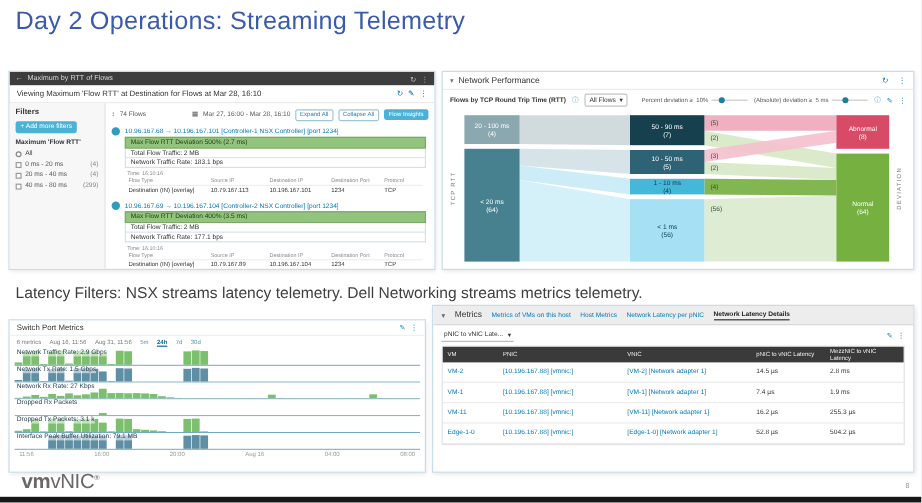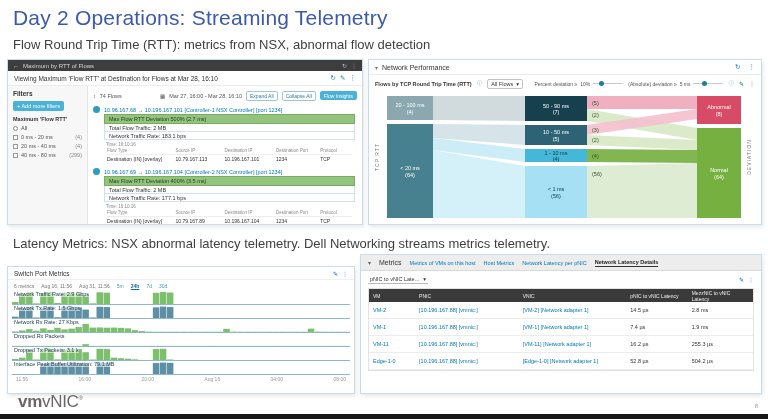--- a/index.html
+++ b/index.html
@@ -106,21 +106,20 @@
   .logo sup { font-size:6px; }
   .pageno { position:absolute; right:10px; bottom:5px; font-size:6px; color:#999; }
   .bottombar { position:absolute; left:0; right:0; bottom:0; height:5px; background:#161616; }
 </style>
 </head>
 <body>
 
 <div class="slide">
 
   <div class="title">Day 2 Operations: Streaming Telemetry</div>
-  <div class="cap cap-top">Flow Round Trip Time (RTT): metrics from NSX, abnormal flow detection</div>
 
   <div class="panel p-tl">
     <div class="tl-topbar">
       <span>←</span>
       <span>Maximum by RTT of Flows</span>
       <span class="spacer"></span>
       <span class="ticon">↻</span>
       <span class="ticon">⋮</span>
     </div>
     <div class="tl-header">
@@ -291,21 +290,21 @@
           <rect x="324" y="2" width="44" height="28" fill="#d84b66"></rect>
           <text x="346" y="15" text-anchor="middle" font-size="5.5" fill="#ffffff">Abnormal<tspan x="346" dy="6.5">(8)</tspan></text>
           <rect x="324" y="34" width="44" height="90" fill="#76b041"></rect>
           <text x="346" y="78" text-anchor="middle" font-size="5.5" fill="#ffffff">Normal<tspan x="346" dy="6.5">(64)</tspan></text>
           <text x="6" y="63" font-size="5" fill="#777" letter-spacing="1" text-anchor="middle" transform="rotate(-90 6 63)">TCP RTT</text>
           <text x="378" y="63" font-size="5" fill="#777" letter-spacing="1" text-anchor="middle" transform="rotate(-90 378 63)">DEVIATION</text>
         </svg>
     </div>
   </div>
 
-  <div class="cap cap-bottom">Latency Metrics: NSX abnormal latency telemetry. Dell Networking streams metrics telemetry.</div>
+  <div class="cap cap-bottom">Latency Filters: NSX streams latency telemetry. Dell Networking streams metrics telemetry.</div>
 
   <div class="panel p-bl">
     <div class="bl-header">
       <span>Switch Port Metrics</span>
       <span class="spacer"></span>
       <span class="hicon">✎</span>
       <span class="hicon">⋮</span>
     </div>
     <div class="bl-toolbar">
       <span>6 metrics</span>

